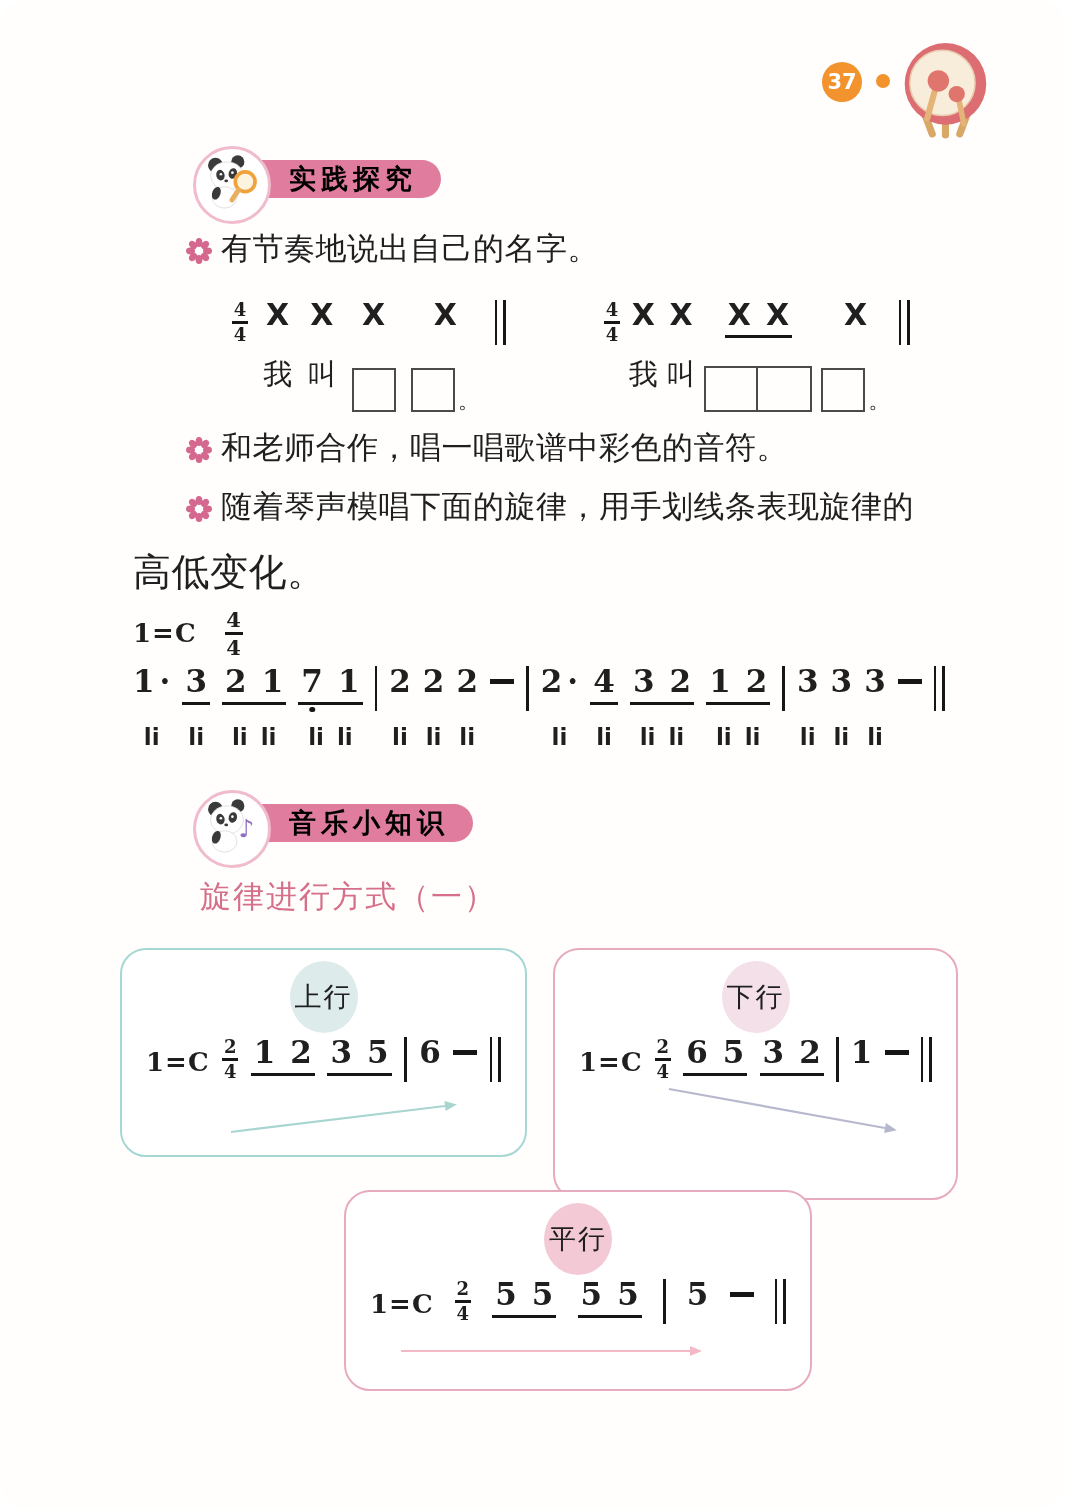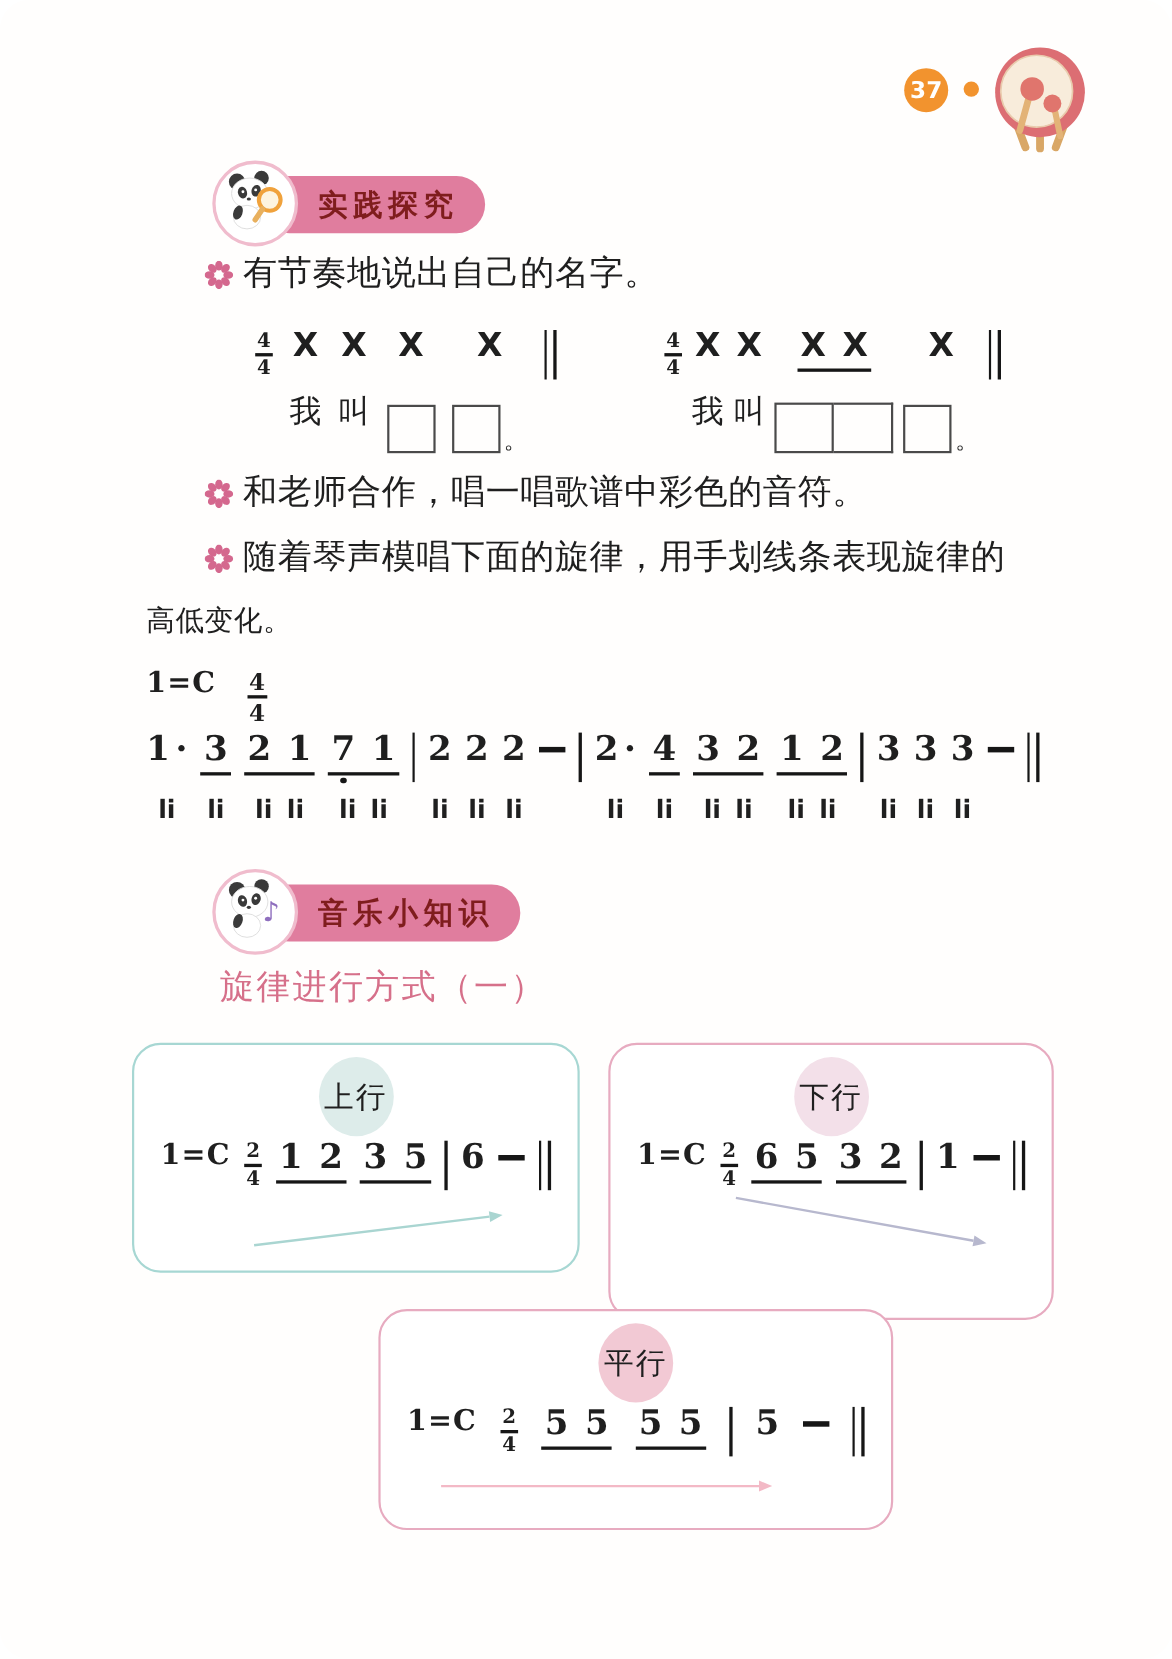--- a/index.html
+++ b/index.html
@@ -9,30 +9,30 @@
   
   .badge{position:absolute;left:822px;top:62px;width:40px;height:40px;border-radius:50%;
          background:var(--badge,#f2932e);color:#fff;display:flex;align-items:center;justify-content:center;
          font:700 21px "DejaVu Sans",sans-serif;}
   .dot1{position:absolute;left:876px;top:74px;width:14px;height:14px;border-radius:50%;background:var(--badge,#f2932e);}
   .dot2{position:absolute;left:905px;top:76px;width:10px;height:10px;border-radius:50%;background:var(--badge,#f2932e);}
   .drum{position:absolute;left:897px;top:38px;}
 
   
   .sec{position:absolute;left:193px;height:82px;}
-  .sec .pill{position:absolute;left:44px;top:14px;height:52px;border-radius:26px;background:var(--pill,#e07d9e);
-             color:#7f1d1d;display:flex;align-items:center;padding:0 24px 0 52px;
+  .sec .pill{position:absolute;left:44px;top:14px;height:38px;border-radius:26px;background:var(--pill,#e07d9e);
+             color:#000000;display:flex;align-items:center;padding:0 24px 0 52px;
              font:700 27px "DejaVu Sans",sans-serif;letter-spacing:5px;white-space:nowrap;}
   .sec .pandaring{position:absolute;left:0;top:0;width:78px;height:78px;border-radius:50%;background:#fff;
              border:3.5px solid var(--ring,#f0bccd);box-sizing:border-box;display:flex;align-items:center;justify-content:center;}
 
   
   .bullet{position:absolute;display:flex;align-items:flex-start;gap:9px;font-size:31px;line-height:1.25;letter-spacing:.5px;}
   .bullet .fl{margin-top:5px;flex:0 0 auto;}
-  .plain{position:absolute;font-size:26px;letter-spacing:.5px;}
+  .plain{position:absolute;font-size:38px;letter-spacing:.5px;}
   .subtitle{position:absolute;left:200px;top:876px;font-size:31px;letter-spacing:2px;color:var(--subtitle,#d6708a);}
 
   
   .score{display:flex;justify-content:space-between;align-items:flex-start;}
   .cell{display:flex;flex-direction:column;align-items:center;}
   .nslot{height:52px;display:flex;align-items:flex-start;}
   .lslot{margin-top:8px;height:52px;display:flex;align-items:flex-start;justify-content:center;}
   .num{position:relative;display:inline-block;font:700 31px "DejaVu Serif",serif;line-height:1;}
   .num .adot{margin-left:5px;}
   .num.low::after{content:"";position:absolute;left:50%;transform:translateX(-50%);bottom:-15px;
@@ -41,21 +41,21 @@
   .grp{display:flex;gap:15px;border-bottom:3px solid #161616;padding:0 3px 5px;}
   .lgrp{display:flex;gap:13px;}
   .bar{width:2.5px;height:45px;background:#161616;}
   .endbar{display:flex;gap:6px;}
   .dash{width:24px;height:4.5px;background:#161616;margin-top:13px;}
   .meter{display:inline-flex;flex-direction:column;align-items:center;margin-top:1px;}
   .meter span{font:700 18px "DejaVu Serif",serif;line-height:1;}
   .meter .mline{width:16px;height:2.5px;background:#161616;margin:2px 0;}
   .meter.big span{font-size:21px;}
   .meter.big .mline{width:18px;}
-  .bkey{font:700 26px "DejaVu Serif",serif;line-height:1;margin-top:0;letter-spacing:1px;white-space:nowrap;}
+  .bkey{font:700 26px "DejaVu Serif",serif;line-height:1;margin-top:12px;letter-spacing:1px;white-space:nowrap;}
   .lyric{font:700 23px "DejaVu Sans",sans-serif;line-height:1;}
   .exchar{font-size:29px;line-height:1;margin-top:14px;}
   .lbox{width:44px;height:44px;border:2px solid #4a4a4a;box-sizing:border-box;}
   .dbox{display:flex;}
   .dbox .h1{width:54px;height:46px;border:2px solid #4a4a4a;box-sizing:border-box;}
   .dbox .h2{width:54px;height:46px;border:2px solid #4a4a4a;border-left:none;box-sizing:border-box;}
   .period{font-size:22px;line-height:1;align-self:flex-end;margin-left:3px;}
 
   .ex{position:absolute;top:300px;}
   #ex0{left:232px;width:274px;}

